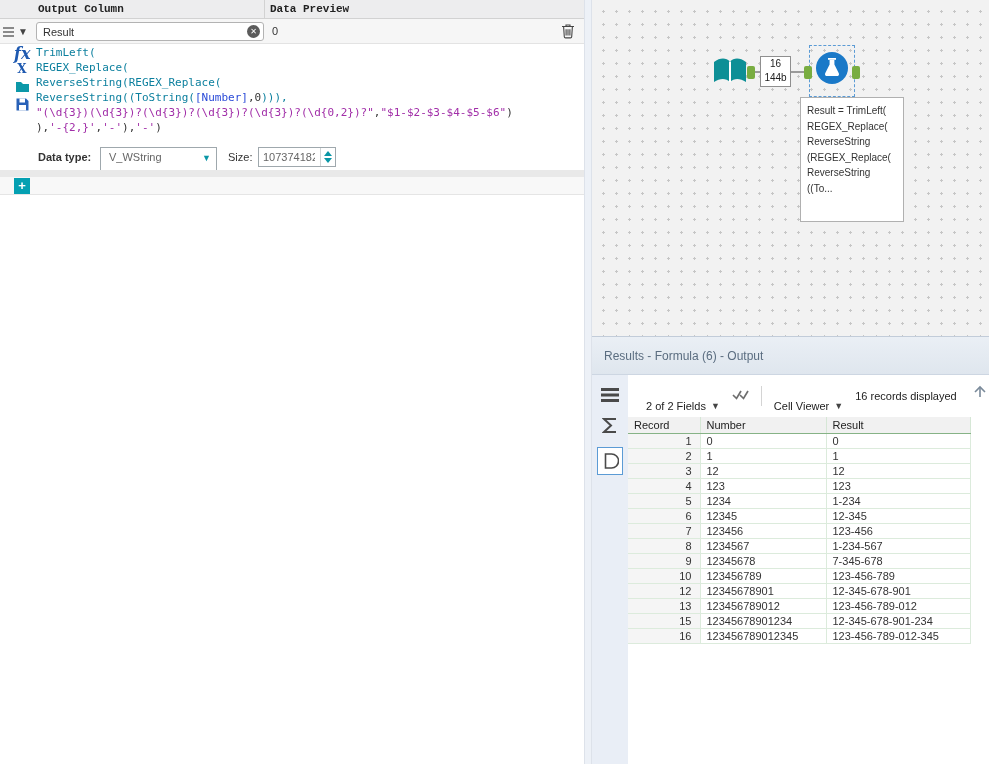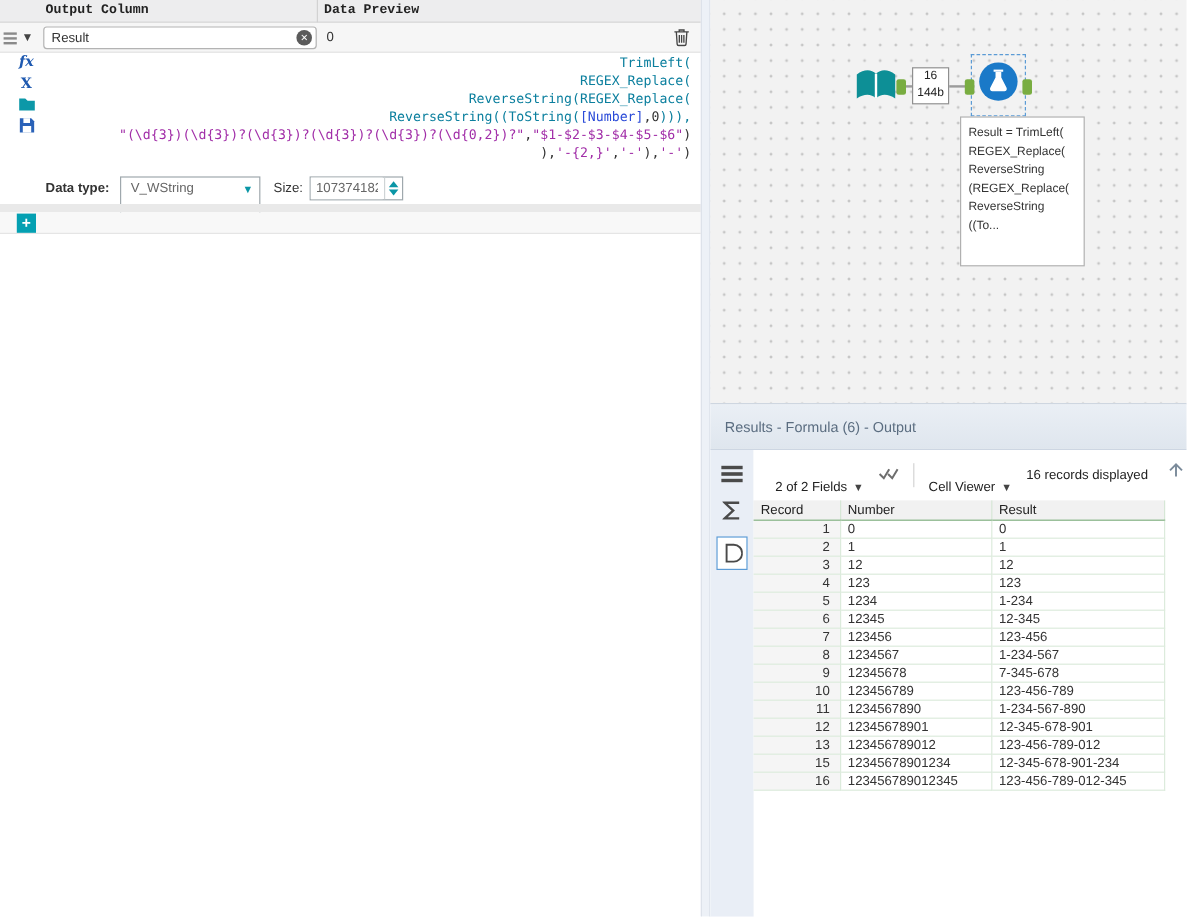--- a/index.html
+++ b/index.html
@@ -25,24 +25,24 @@
   #outname-input {
     width:100%; height:100%; border:1px solid #b3b3b3; border-radius:3px;
     padding:0 20px 0 6px; font-family:"Liberation Sans",sans-serif; font-size:11px; color:#333; background:#fff; outline:none;
   }
   #clear-btn { position:absolute; right:4px; top:3px; width:13px; height:13px; border-radius:50%; background:#5b5b5b; color:#fff; font-size:8px; line-height:13px; text-align:center; cursor:pointer; }
   #preview-val { position:absolute; left:272px; top:6px; color:#333; }
   #trash-btn { position:absolute; left:561px; top:4px; width:16px; height:17px; cursor:pointer; }
 
   #formula-strip { left:14px; top:44px; width:18px; }
   .strip-icon { width:16px; height:15px; margin-bottom:3px; text-align:center; cursor:pointer; }
-  #fx-icon { font-family:"DejaVu Serif",serif; font-style:italic; font-weight:bold; color:#1e59b0; font-size:12px; }
+  #fx-icon { font-family:"DejaVu Serif",serif; font-style:italic; font-weight:bold; color:#1e59b0; font-size:16px; }
   #x-icon  { font-family:"DejaVu Serif",serif; font-weight:bold; color:#1e59b0; font-size:12px; }
 
-  #formula-code { left:36px; top:45px; width:540px; font-family:"DejaVu Sans Mono",monospace; font-size:11px; line-height:15px; white-space:pre;text-align:right; }
+  #formula-code { left:36px; top:45px; width:540px; font-family:"DejaVu Sans Mono",monospace; font-size:11px; line-height:15px; white-space:pre; }
   .c-fn  { color:#0b7f9e; }
   .c-fld { color:#2b4bd8; }
   .c-str { color:#a12ea8; }
   .c-pl  { color:#333; }
 
   #dt-label { left:38px; top:151px;font-weight:bold; }
   #dt-dropdown { left:100px; top:147px; width:117px; height:38px; background:#fff; border:1px solid #9fa8ad; cursor:pointer; }
   #dt-dropdown .val { position:absolute; left:8px; top:3px; color:#666; }
   #dt-dropdown .caret { position:absolute; right:5px; top:5px; color:#0a96a6; font-size:9px; }
   #size-label { left:228px; top:151px; }
@@ -314,25 +314,20 @@
               <td class="rec">9</td>
               <td>12345678</td>
               <td>7-345-678</td>
             </tr>
             <tr>
               <td class="rec">10</td>
               <td>123456789</td>
               <td>123-456-789</td>
             </tr>
             <tr>
-              <td class="rec">11</td>
-              <td>1234567890</td>
-              <td>1-234-567-890</td>
-            </tr>
-            <tr>
               <td class="rec">12</td>
               <td>12345678901</td>
               <td>12-345-678-901</td>
             </tr>
             <tr>
               <td class="rec">13</td>
               <td>123456789012</td>
               <td>123-456-789-012</td>
             </tr>
             <tr>

